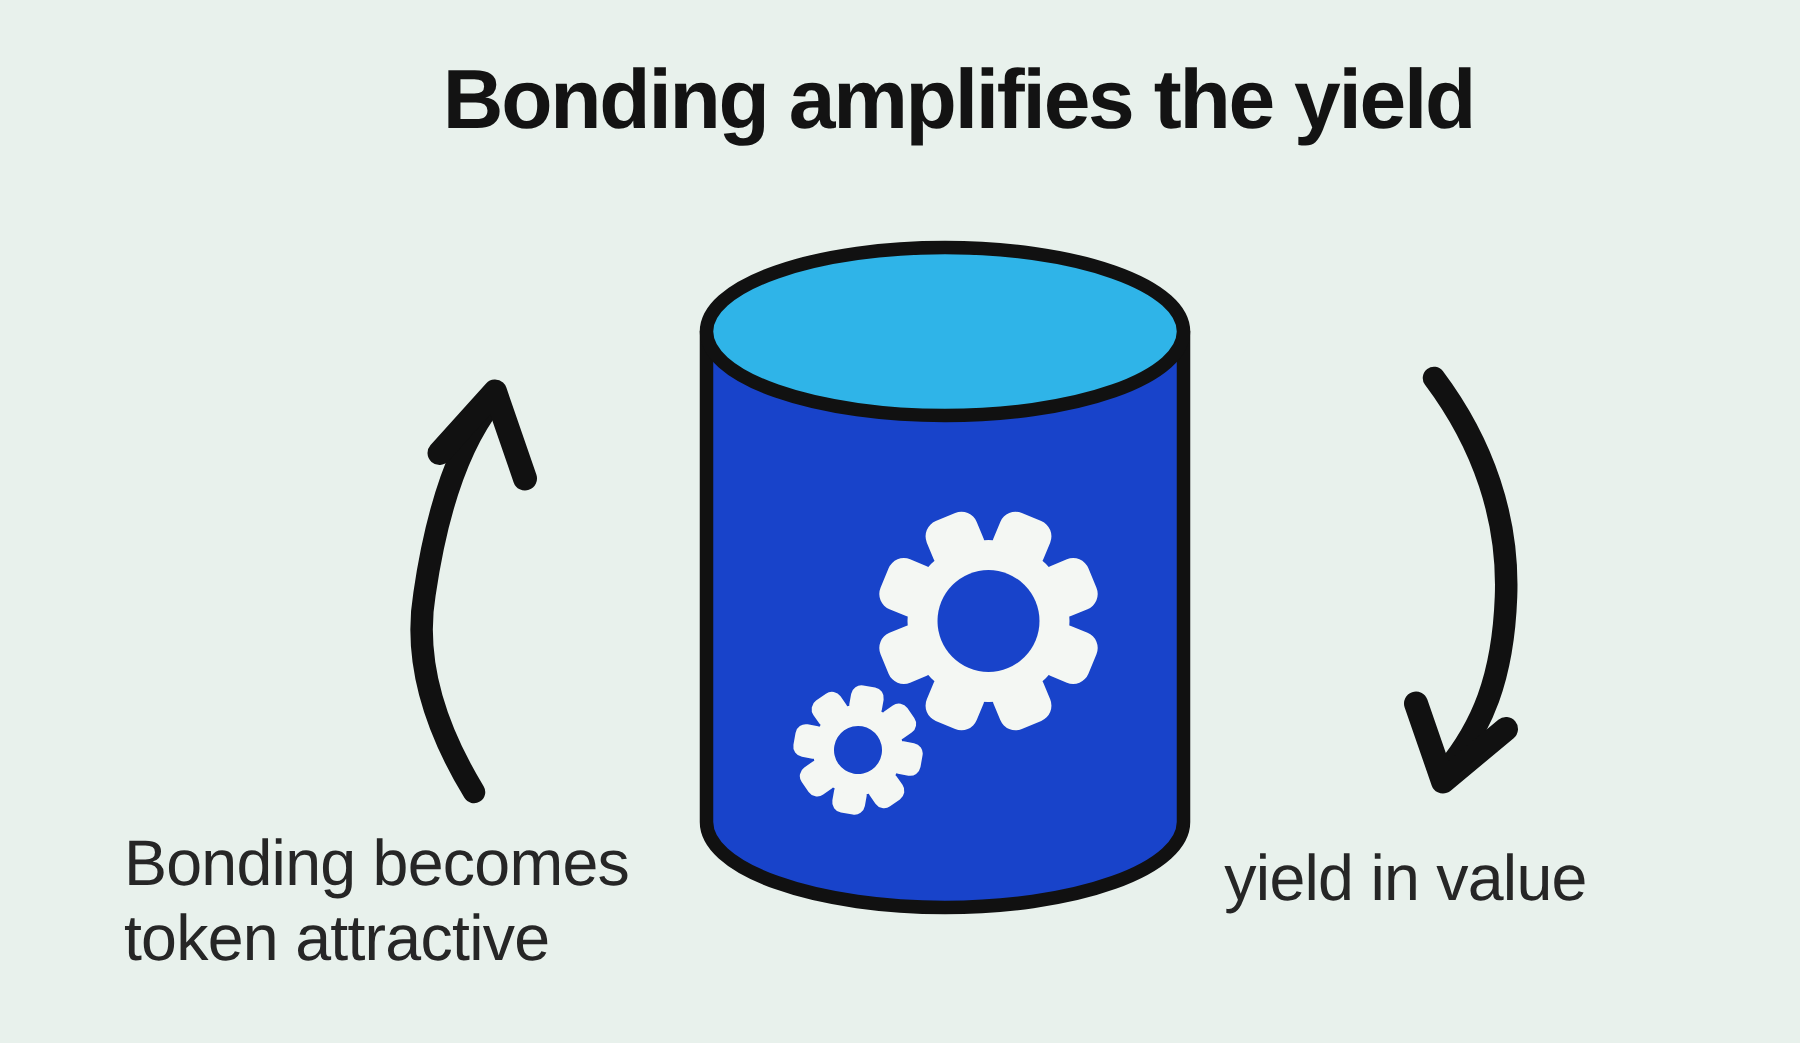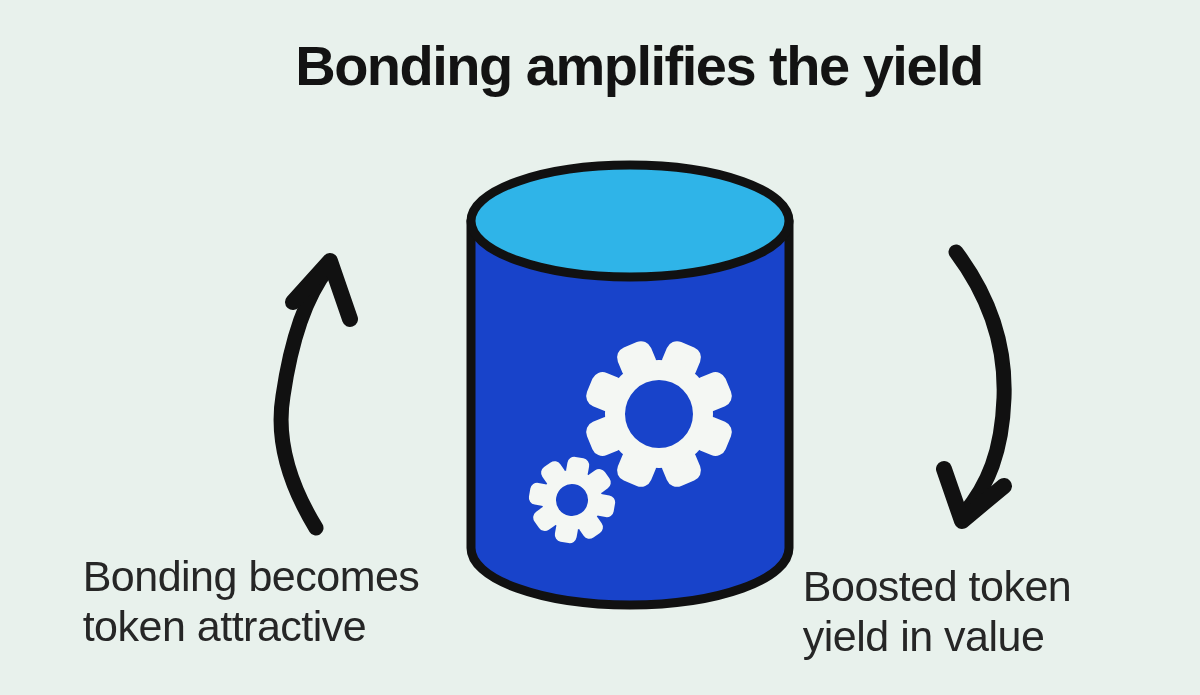--- a/index.html
+++ b/index.html
@@ -104,17 +104,16 @@
   </svg>
 
   <div class="title">Bonding amplifies the yield</div>
 
   <div class="caption caption-left">
     <div>Bonding becomes</div>
     <div>token attractive</div>
   </div>
 
   <div class="caption caption-right">
-    <div>Boosted token</div>
     <div>yield in value</div>
   </div>
 
 </div>
 
 </body></html>

